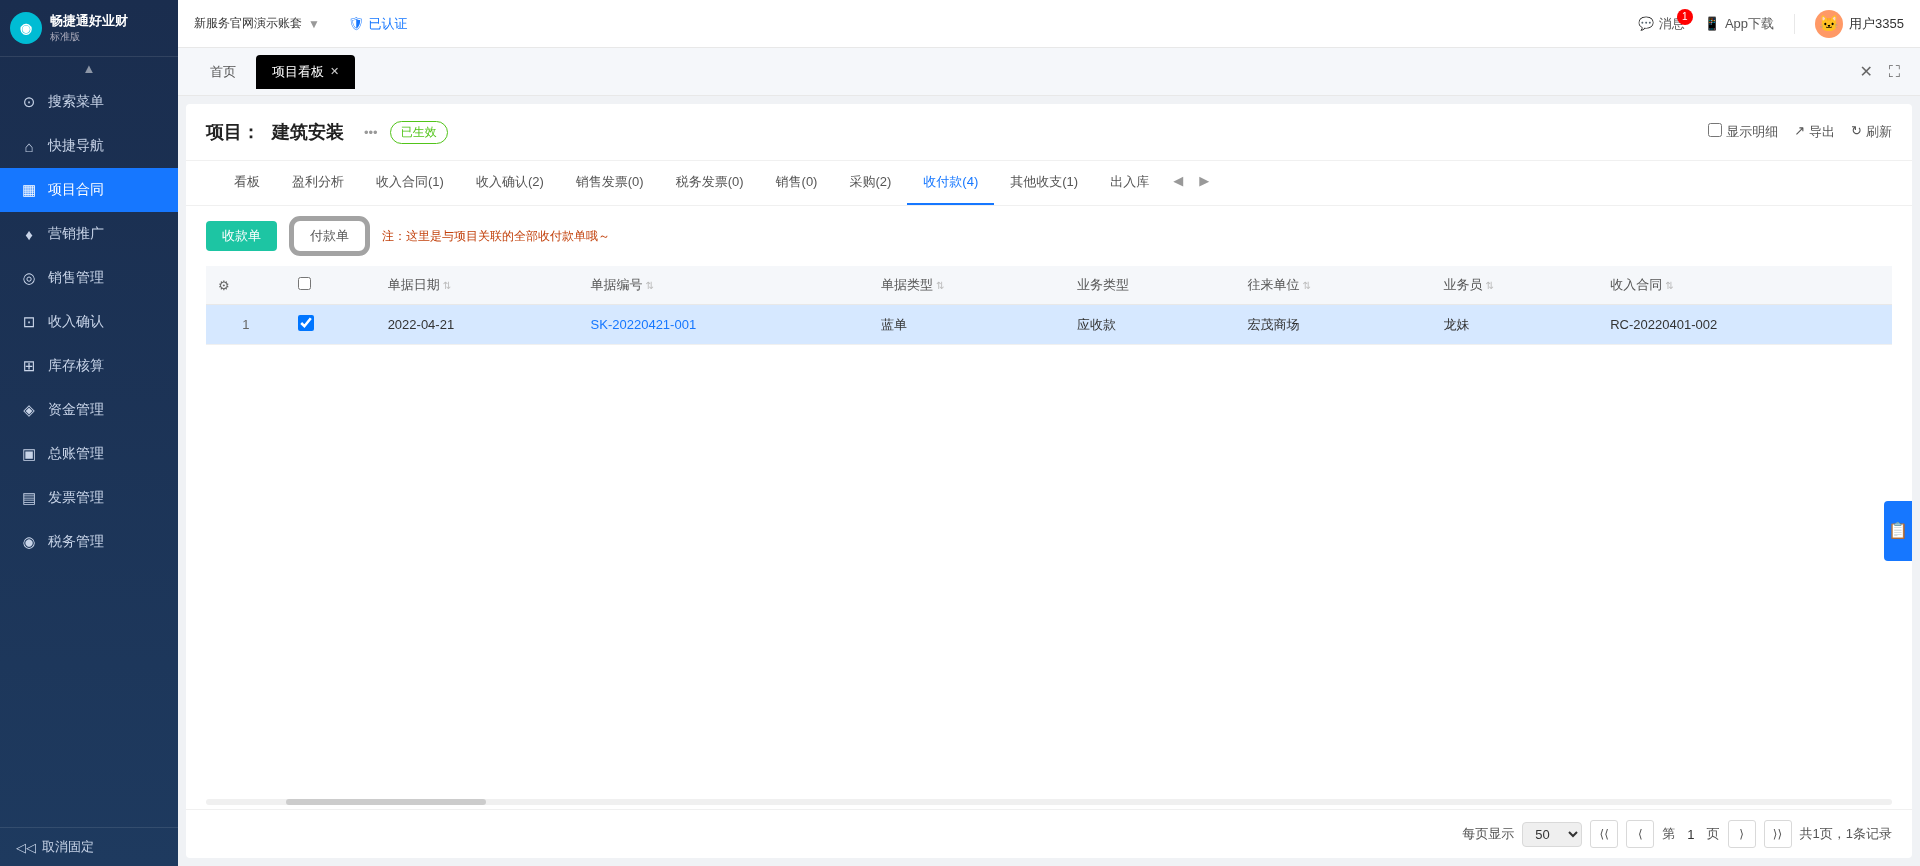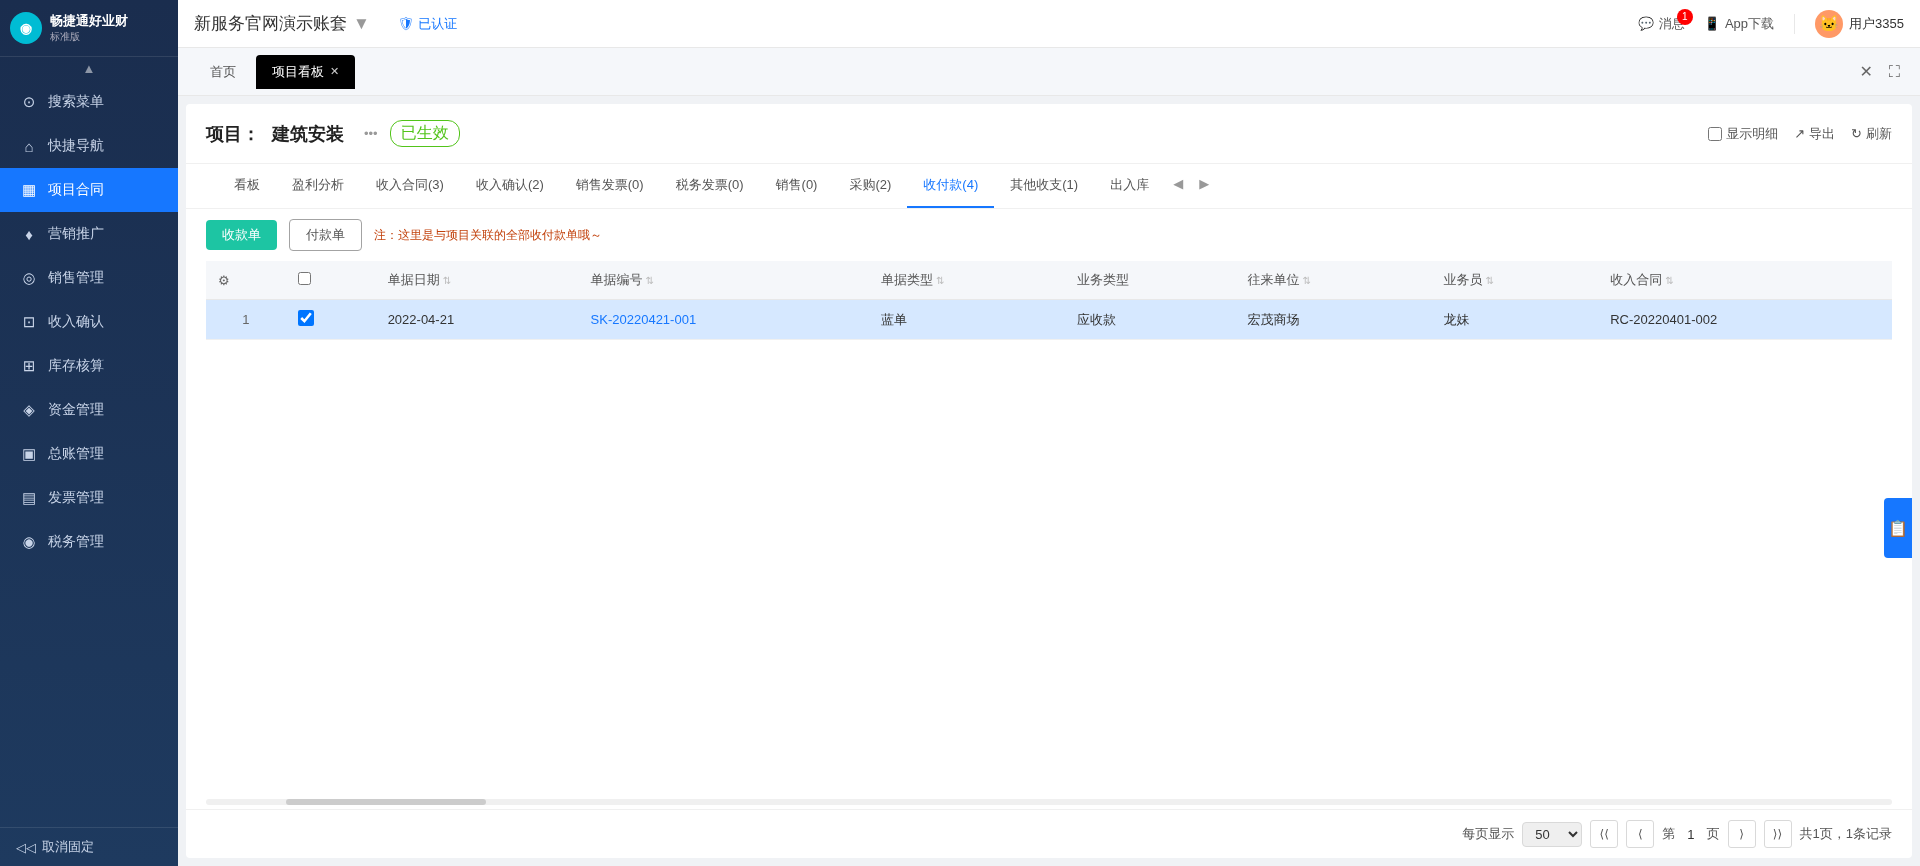--- a/index.html
+++ b/index.html
@@ -55,21 +55,21 @@
     .main { flex: 1; display: flex; flex-direction: column; overflow: hidden; background: #f0f2f5; }
 
     
     .topbar {
       height: 48px; background: white;
       display: flex; align-items: center;
       padding: 0 16px; gap: 12px;
       border-bottom: 1px solid #e8e8e8;
       flex-shrink: 0;
     }
-    .topbar-project { display: flex; align-items: center; gap: 6px; color: #333; font-size: 17px; }
+    .topbar-project { display: flex; align-items: center; gap: 6px; color: #333; font-size: 12px; }
     .topbar-project-name { font-weight: 500; }
     .topbar-chevron { color: #999; }
     .topbar-verified { display: flex; align-items: center; gap: 4px; color: #1677ff; font-size: 13px; margin-left: 16px; }
     .topbar-right { margin-left: auto; display: flex; align-items: center; gap: 20px; }
     .topbar-msg { display: flex; align-items: center; gap: 4px; color: #555; cursor: pointer; position: relative; }
     .topbar-badge {
       position: absolute; top: -6px; right: -8px;
       background: red; color: white; border-radius: 50%;
       width: 16px; height: 16px; font-size: 10px;
       display: flex; align-items: center; justify-content: center;
@@ -104,24 +104,24 @@
 
     
     .proj-header {
       display: flex; align-items: center; padding: 16px 20px;
       border-bottom: 1px solid #f0f0f0; gap: 12px; flex-shrink: 0;
     }
     .proj-title { font-size: 18px; font-weight: bold; color: #222; }
     .proj-dots { color: #999; cursor: pointer; margin-left: 8px; }
     .proj-status {
       border: 1px solid #52c41a; color: #52c41a;
-      border-radius: 12px; padding: 2px 10px; font-size: 16px;
+      border-radius: 12px; padding: 2px 10px; font-size: 12px;
     }
     .proj-actions { margin-left: auto; display: flex; align-items: center; gap: 16px; }
-    .proj-action-item { display: flex; align-items: center; gap: 4px; color: #555; cursor: pointer; font-size: 13px; }
+    .proj-action-item { display: flex; gap: 4px; color: #555; cursor: pointer; font-size: 13px; }
     .proj-checkbox { width: 14px; height: 14px; border: 1px solid #ccc; }
 
     
     .subtabs {
       display: flex; padding: 0 32px;
       border-bottom: 1px solid #f0f0f0;
       flex-shrink: 0; overflow-x: auto;
     }
     .subtab {
       padding: 12px 16px; cursor: pointer; color: #555; font-size: 13px;
@@ -133,22 +133,22 @@
     
     .subbar {
       display: flex; align-items: center; padding: 10px 20px; gap: 12px;
       flex-shrink: 0;
     }
     .btn-primary {
       background: #1dc5a3; color: white; border: none;
       border-radius: 4px; padding: 6px 16px; cursor: pointer; font-size: 13px;
     }
     .btn-default {
-      background: white; color: #555; border: 1px solid #a3a3a3;
-      border-radius: 4px; padding: 6px 16px; cursor: pointer; font-size: 13px;
+      background: white; color: #555; border: 5px solid #a3a3a3;
+      border-radius: 11px; padding: 6px 16px; cursor: pointer; font-size: 13px;
     }
     .subbar-note { color: #c2410c; font-size: 12px; }
 
     
     .float-right-btn {
       position: absolute; right: 0; top: 50%; transform: translateY(-50%);
       background: #1677ff; color: white; width: 28px; height: 60px;
       display: flex; align-items: center; justify-content: center;
       border-radius: 4px 0 0 4px; cursor: pointer; font-size: 16px;
     }
@@ -342,21 +342,21 @@
         <div class="proj-action-item">
           <span>↻</span>
           <span>刷新</span>
         </div>
       </div>
     </div>
 
     <div class="subtabs">
       <div class="subtab"><span>看板</span></div>
       <div class="subtab"><span>盈利分析</span></div>
-      <div class="subtab"><span>收入合同(3)</span></div>
+      <div class="subtab"><span>收入合同(1)</span></div>
       <div class="subtab"><span>收入确认(2)</span></div>
       <div class="subtab"><span>销售发票(0)</span></div>
       <div class="subtab"><span>税务发票(0)</span></div>
       <div class="subtab"><span>销售(0)</span></div>
       <div class="subtab"><span>采购(2)</span></div>
       <div class="subtab active"><span>收付款(4)</span></div>
       <div class="subtab"><span>其他收支(1)</span></div>
       <div class="subtab"><span>出入库</span></div>
       <div class="subtab-arrow">◀</div>
       <div class="subtab-arrow">▶</div>

